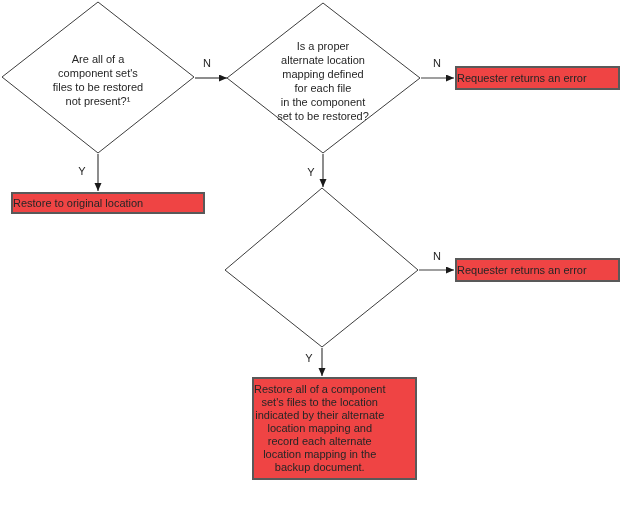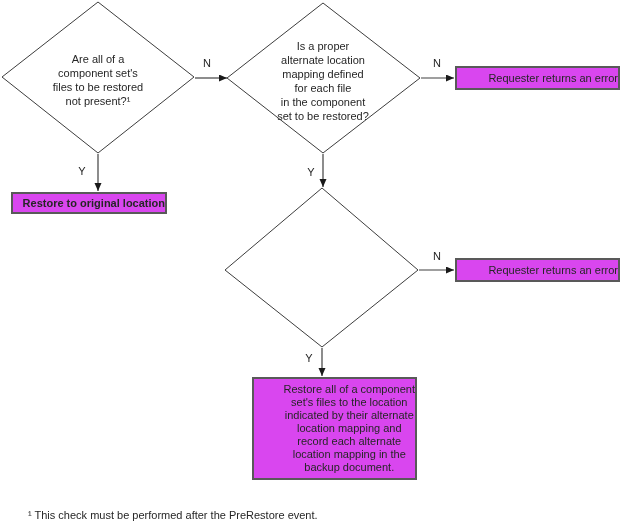--- a/index.html
+++ b/index.html
@@ -6,22 +6,22 @@
   .canvas{
     position:relative;width:625px;height:532px;background:#ffffff;
     font-family:"Liberation Sans",sans-serif;color:#262626;overflow:hidden;
   }
   .wires{position:absolute;left:0;top:0;width:625px;height:532px;}
   .dtext{
     position:absolute;text-align:center;font-size:11px;line-height:14px;
     white-space:pre-line;color:#262626;
   }
   .rect{
-    position:absolute;border:2px solid #595959;background:#d946ef;
-    display:flex;align-items:center;justify-content:flex-end;
+    position:absolute;border:2px solid #595959;background:#ef4444;
+    display:flex;align-items:center;justify-content:flex-start;
     text-align:center;font-size:11px;line-height:13px;white-space:pre-line;
     color:#262626;box-sizing:border-box;
   }
   .edge-label{
     position:absolute;font-size:11px;line-height:12px;width:14px;
     text-align:center;color:#262626;
   }
   .footnote{position:absolute;font-size:11px;color:#262626;}
 </style>
 </head>
@@ -55,21 +55,21 @@
   <div class="dtext" style="left:248px;top:39px;width:150px;">Is a proper
 alternate location
 mapping defined
 for each file
 in the component
 set to be restored?</div>
 
   <div class="rect" style="left:455px;top:66px;width:165px;height:24px;">
     <span>Requester returns an error</span>
   </div>
-  <div class="rect" style="left:11px;top:192px;width:156px;height:22px;font-weight:bold;">
+  <div class="rect" style="left:11px;top:192px;width:194px;height:22px;">
     <span>Restore to original location</span>
   </div>
   <div class="rect" style="left:455px;top:258px;width:165px;height:24px;">
     <span>Requester returns an error</span>
   </div>
   <div class="rect" style="left:252px;top:377px;width:165px;height:103px;">
     <span>Restore all of a component
 set's files to the location
 indicated by their alternate
 location mapping and
@@ -78,15 +78,14 @@
 backup document.</span>
   </div>
 
   <div class="edge-label" style="left:200px;top:57px;">N</div>
   <div class="edge-label" style="left:430px;top:57px;">N</div>
   <div class="edge-label" style="left:430px;top:250px;">N</div>
   <div class="edge-label" style="left:75px;top:165px;">Y</div>
   <div class="edge-label" style="left:304px;top:166px;">Y</div>
   <div class="edge-label" style="left:302px;top:352px;">Y</div>
 
-  <div class="footnote" style="left:28px;top:509px;">¹ This check must be performed after the PreRestore event.</div>
 
 </div>
 
 </body></html>

